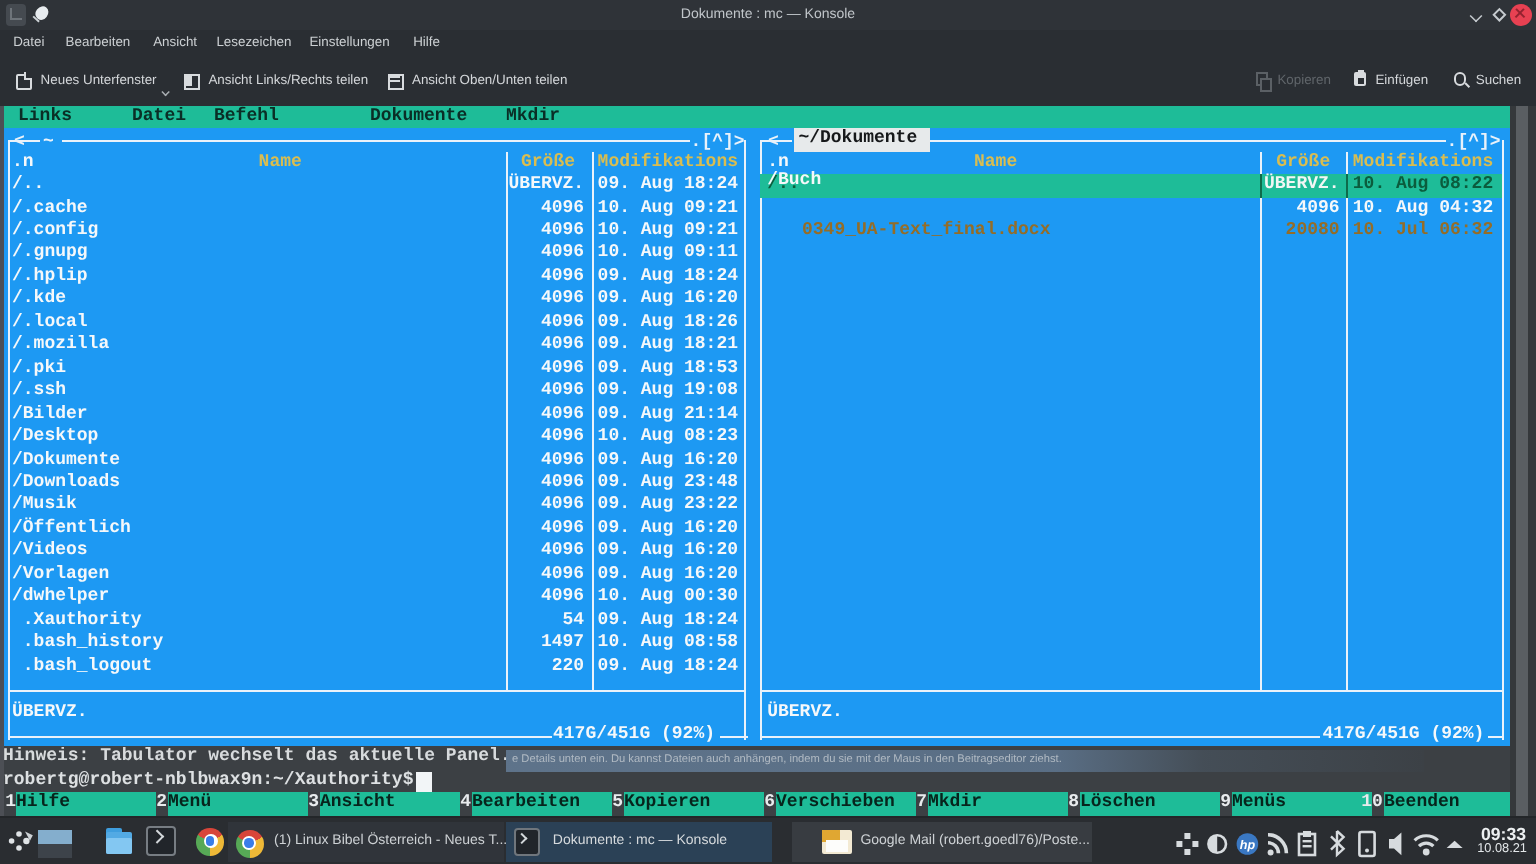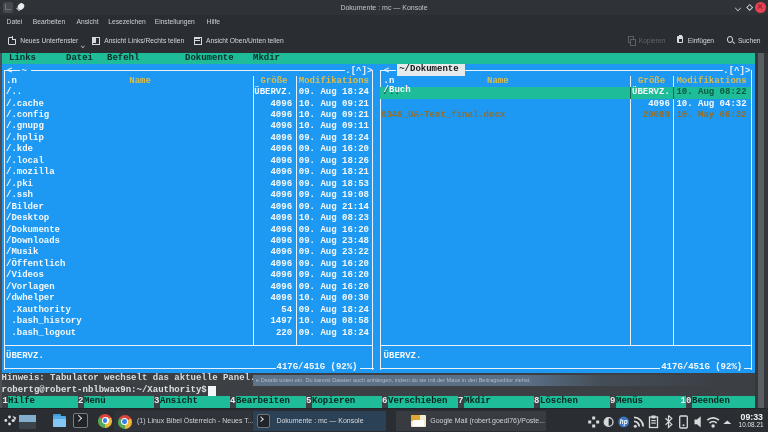--- a/index.html
+++ b/index.html
@@ -178,23 +178,23 @@
     <div class="a" style="left:379.8px;top:34.4px;width:371.1px;height:11.5px;background:#1ebc98"></div>
     <div class="a" style="left:630.4px;top:34.4px;width:1px;height:11.5px;background:#0e6b4b"></div>
     <div class="a" style="left:673.3px;top:34.4px;width:1px;height:11.5px;background:#0e6b4b"></div>
     <pre class="a" style="left:383.6px;top:34.4px;color:#0b5c3d">/..</pre>
     <pre class="a" style="left:632px;top:34.4px;width:37.8px;text-align:right;color:#f2f6f4">ÜBERVZ.</pre>
     <pre class="a" style="left:676.4px;top:34.4px;color:#0b5c3d">10. Aug 08:22</pre>
 
     <pre class="a" style="left:383.6px;top:32px;color:#f5f8fa">/Buch</pre>
     <pre class="a" style="left:648.2px;top:45.9px;color:#f5f8fa">4096</pre>
     <pre class="a" style="left:676.4px;top:45.9px;color:#f5f8fa">10. Aug 04:32</pre>
-    <pre class="a" style="left:381px;top:57.4px;color:#946d28">0349_UA-Text_final.docx</pre>
+    <pre class="a" style="left:401px;top:57.4px;color:#946d28">0349_UA-Text_final.docx</pre>
     <pre class="a" style="left:642.8px;top:57.4px;color:#946d28">20080</pre>
-    <pre class="a" style="left:676.4px;top:57.4px;color:#946d28">10. May 06:32</pre>
+    <pre class="a" style="left:676.4px;top:57.4px;color:#946d28">10. Jul 06:32</pre>
 
     <pre class="a" style="left:6px;top:297.9px;color:#f5f8fa">ÜBERVZ.</pre>
     <pre class="a" style="left:383.6px;top:297.9px;color:#f5f8fa">ÜBERVZ.</pre>
     <pre class="a" style="left:276.5px;top:309.4px;color:#f5f8fa">417G/451G (92%)</pre>
     <pre class="a" style="left:661.2px;top:309.4px;color:#f5f8fa">417G/451G (92%)</pre>
 
     <pre class="a" style="left:1.5px;top:320.8px;color:#d8dbdd">Hinweis: Tabulator wechselt das aktuelle Panel.</pre>
     <div class="a" style="left:253px;top:322.6px;width:459px;height:11px;background:linear-gradient(90deg,rgba(96,118,142,.95) 0%,rgba(92,114,138,.92) 60%,rgba(70,80,90,.85) 76%,rgba(60,66,72,.5) 100%)"></div>
     <div class="a s" style="left:256px;top:324.6px;font-size:5.6px;color:rgba(190,198,205,.85);white-space:nowrap">e Details unten ein. Du kannst Dateien auch anhängen, indem du sie mit der Maus in den Beitragseditor ziehst.</div>
     <pre class="a" style="left:1.5px;top:332.3px;color:#dde0e2">robertg@robert-nblbwax9n:~/Xauthority$</pre>

